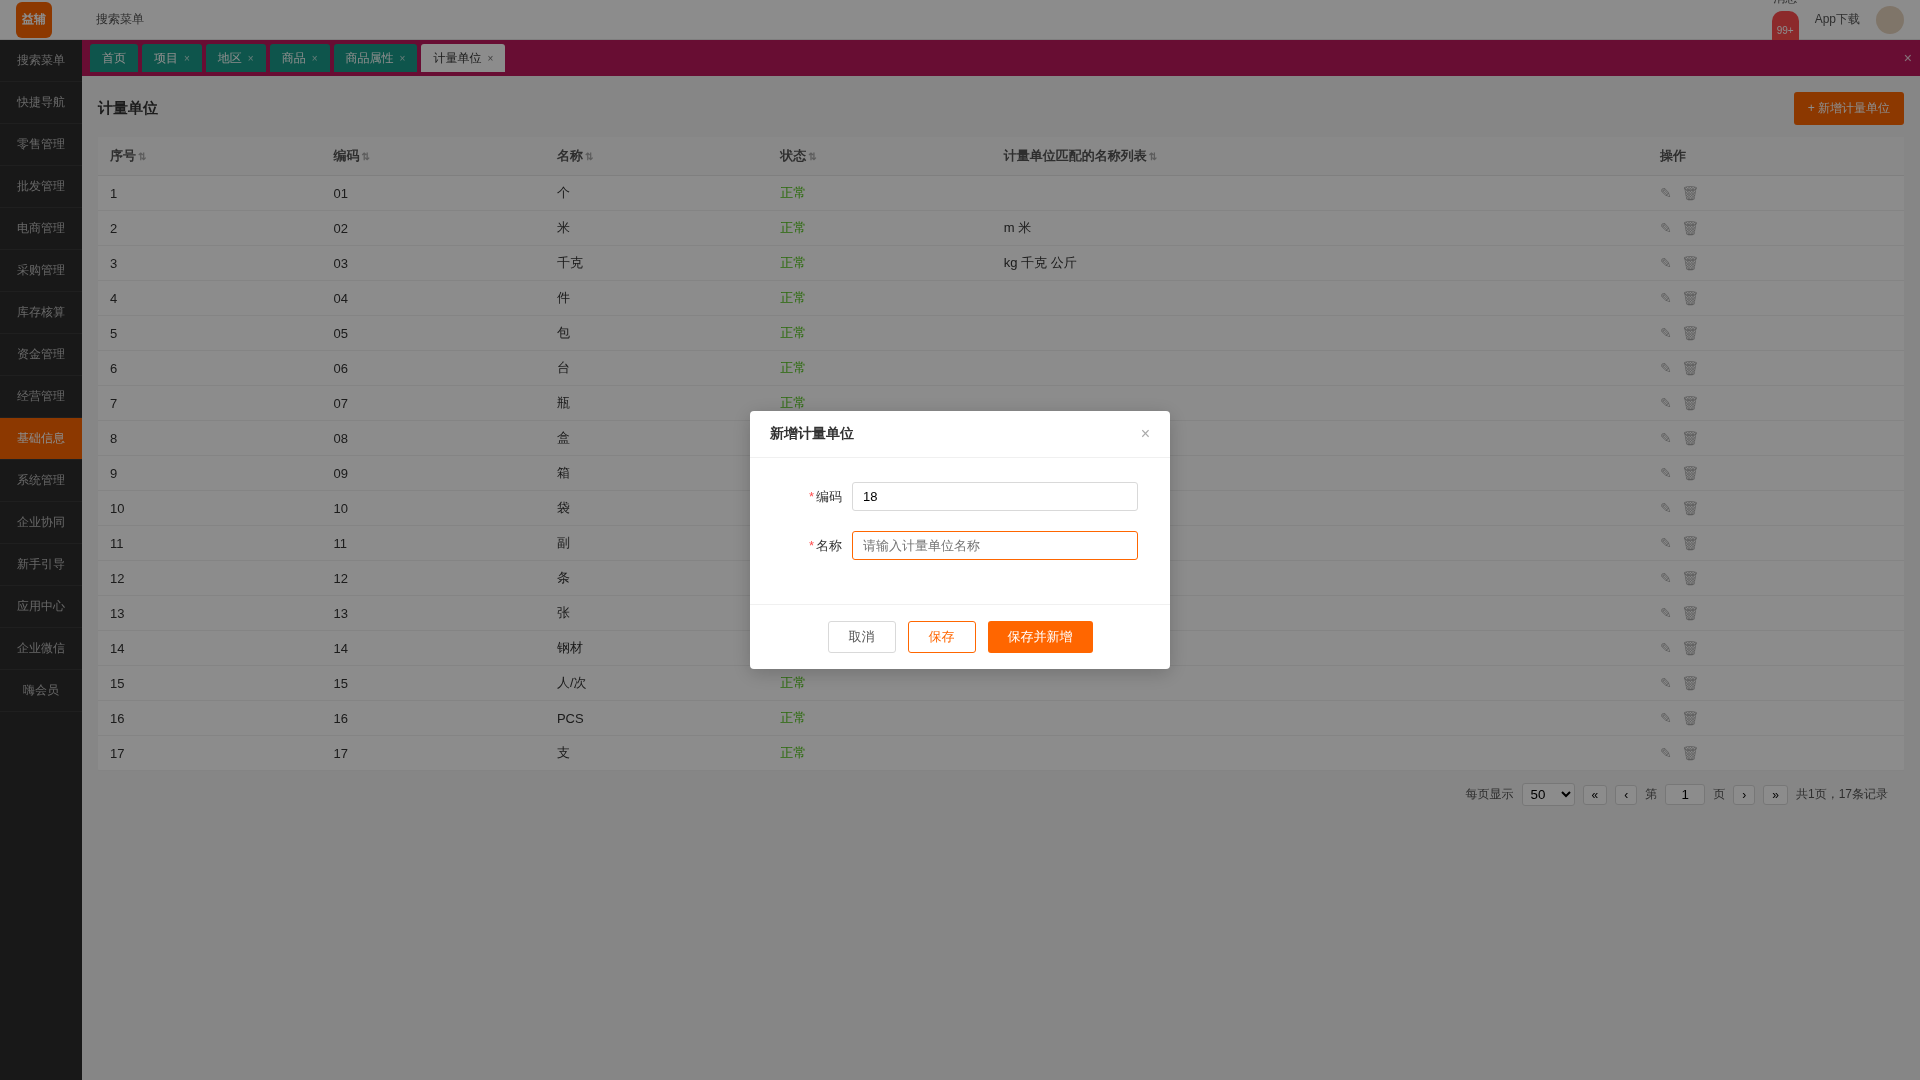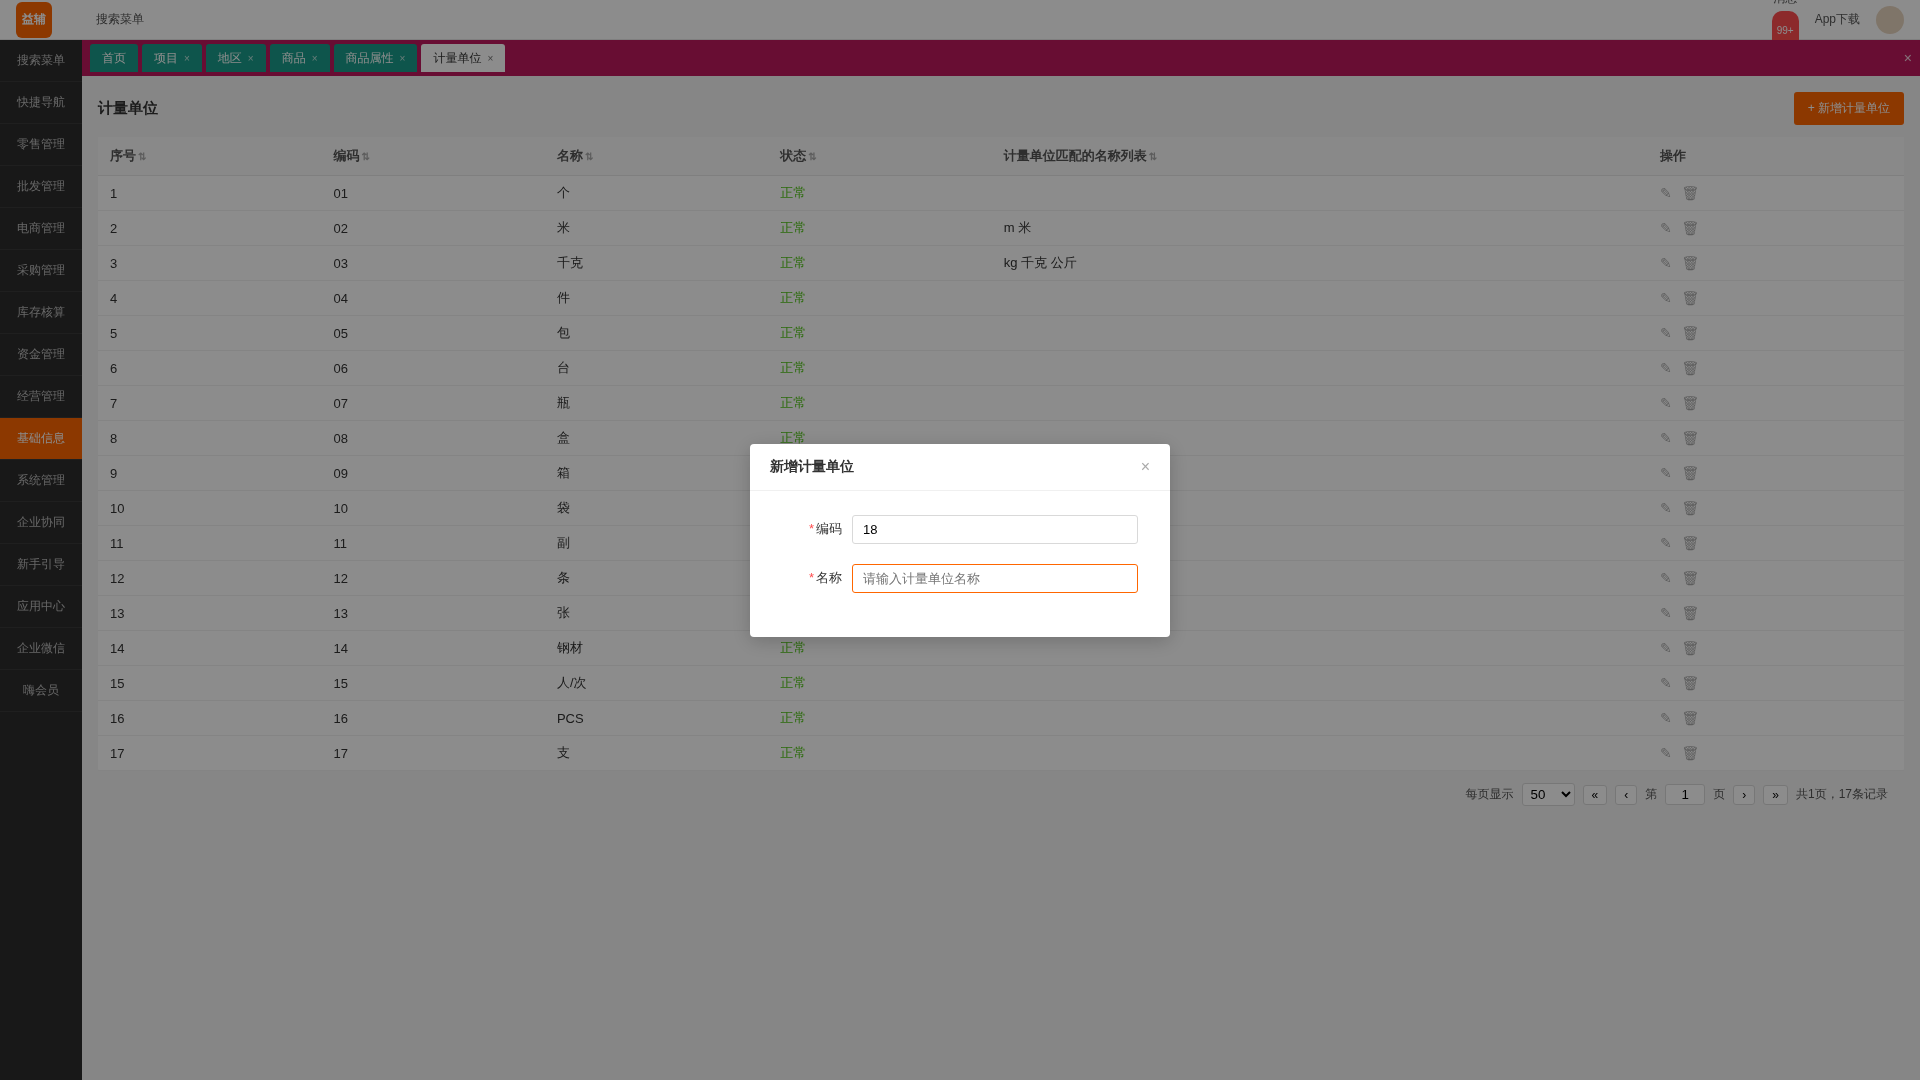--- a/index.html
+++ b/index.html
@@ -393,14 +393,19 @@
         </div>
         <input class="form-input" type="text" value="18" style="">
       </div>
       <div class="form-row">
         <div class="form-label">
           <span class="required">*</span><span>名称</span>
         </div>
         <input class="form-input active-border" type="text" placeholder="请输入计量单位名称" style="">
       </div>
     </div>
+    <div class="modal-footer">
+      <button class="btn-cancel">取消</button>
+      <button class="btn-save">保存</button>
+      <button class="btn-save-new">保存并新增</button>
+    </div>
   </div>
 </div>
 
 </body></html>

